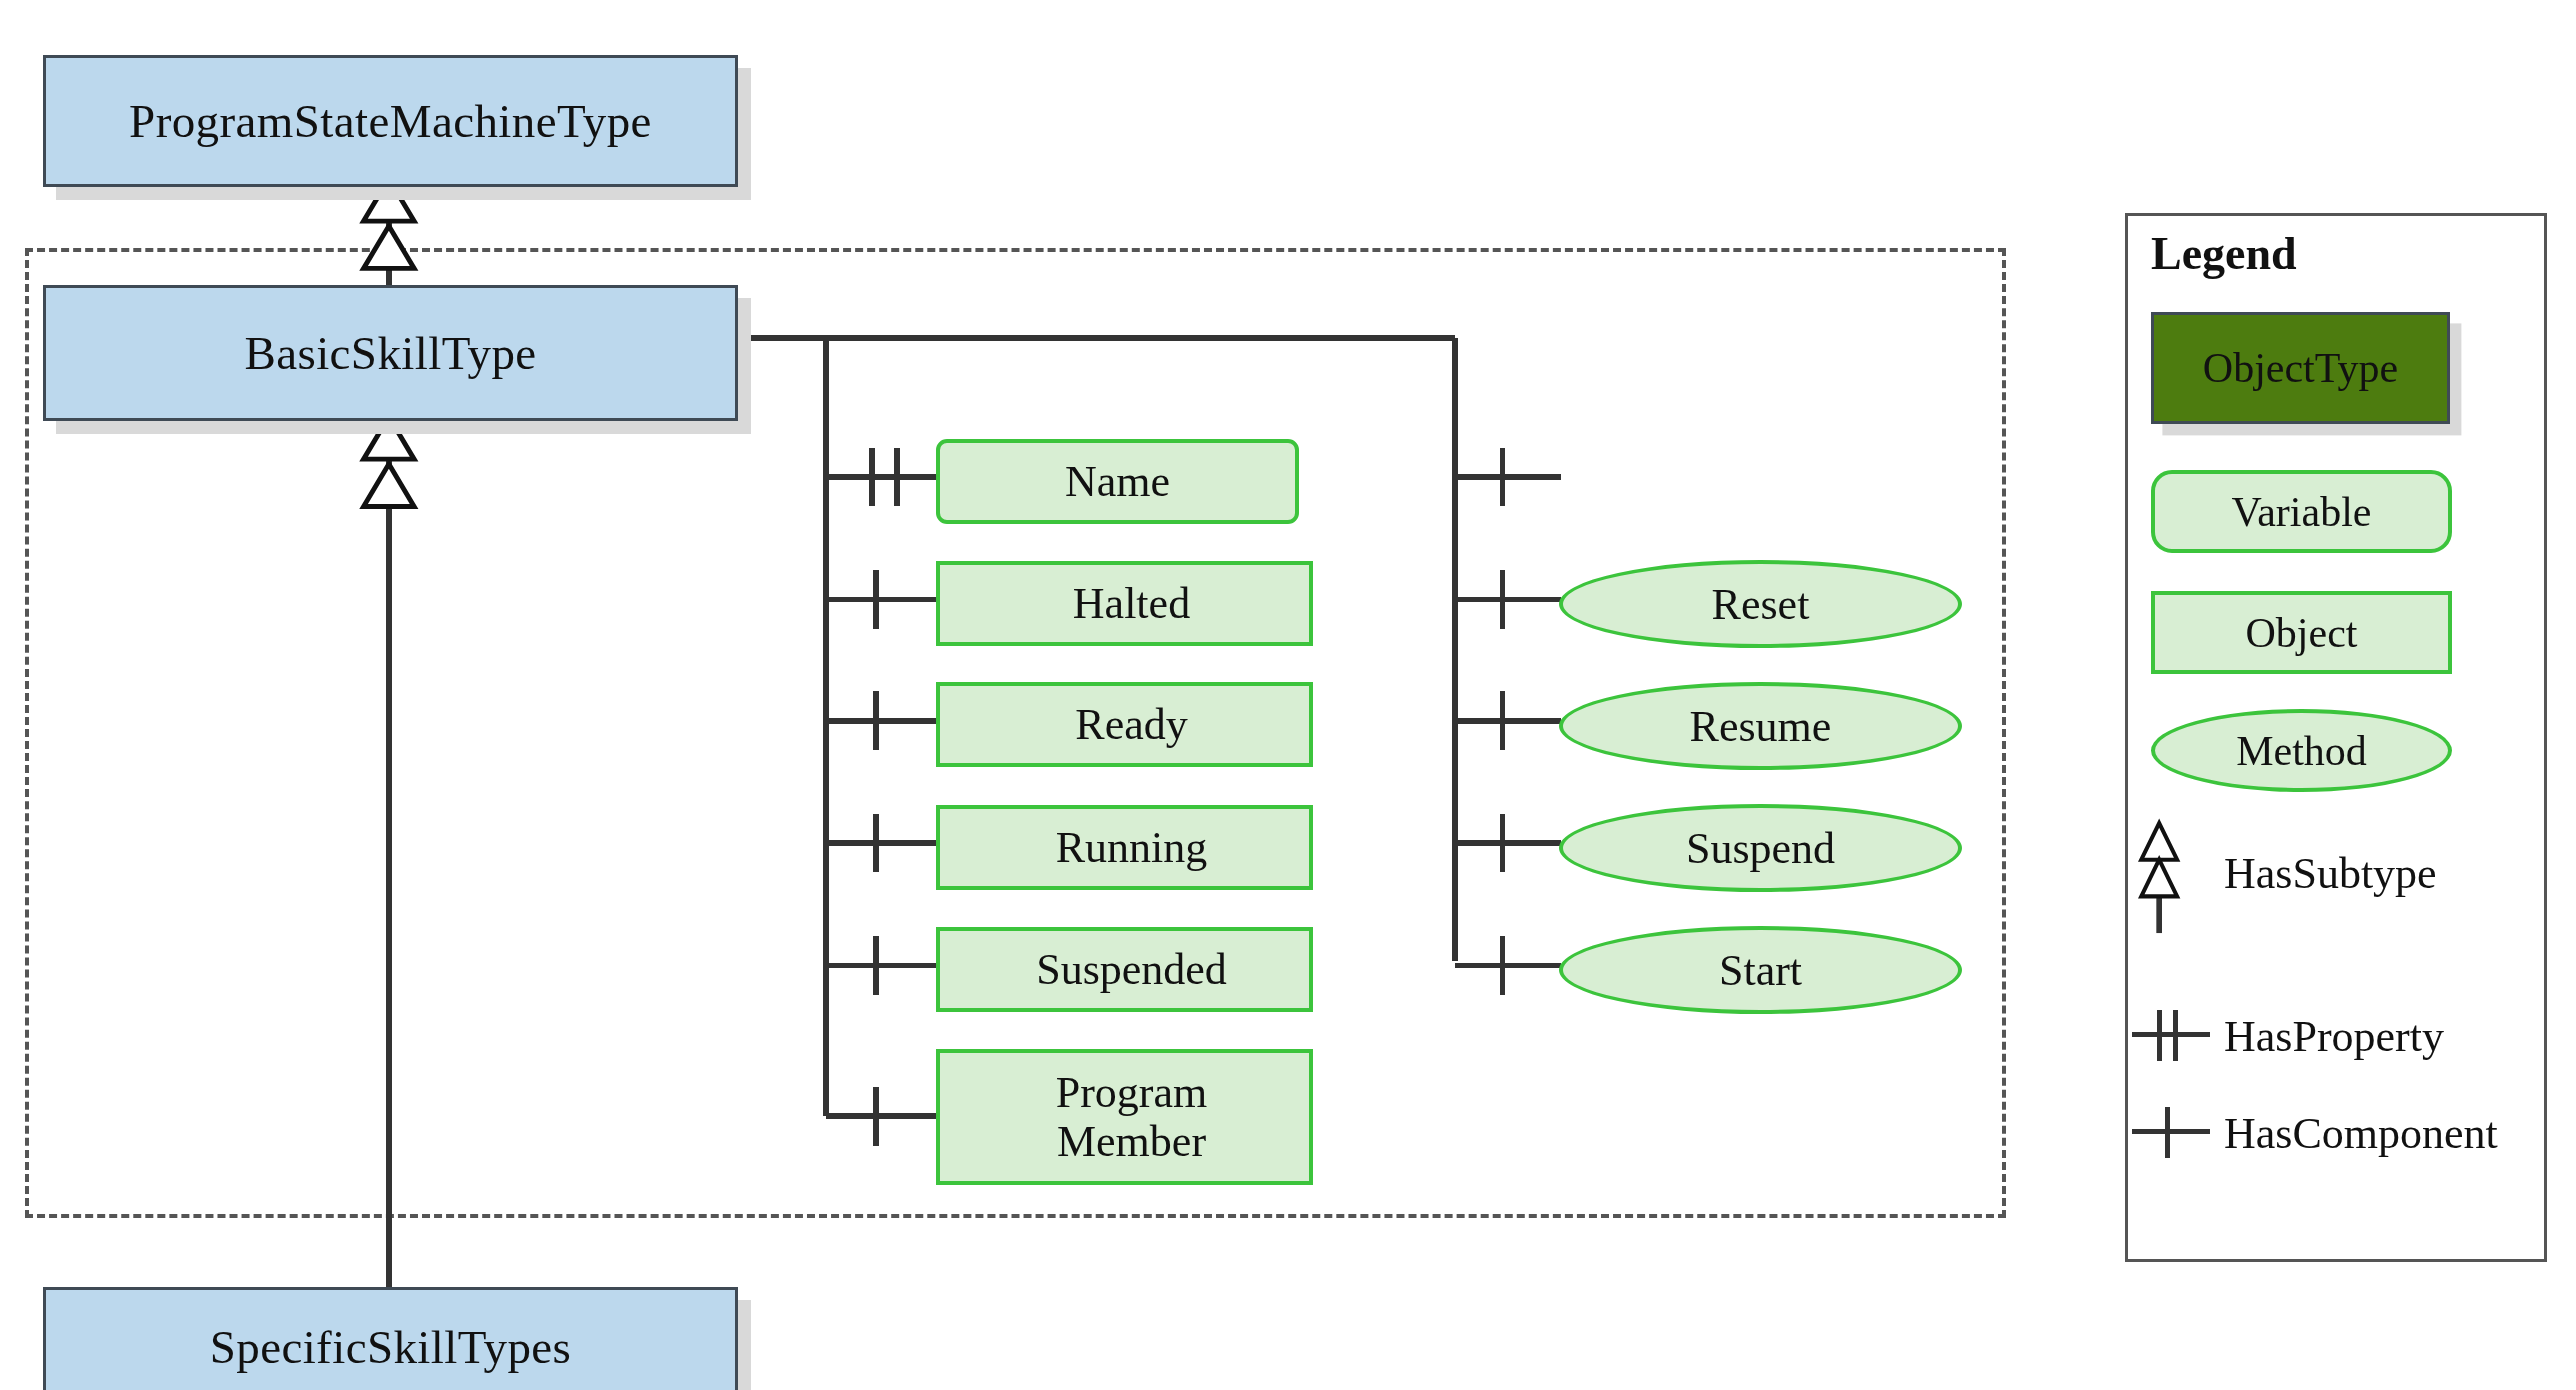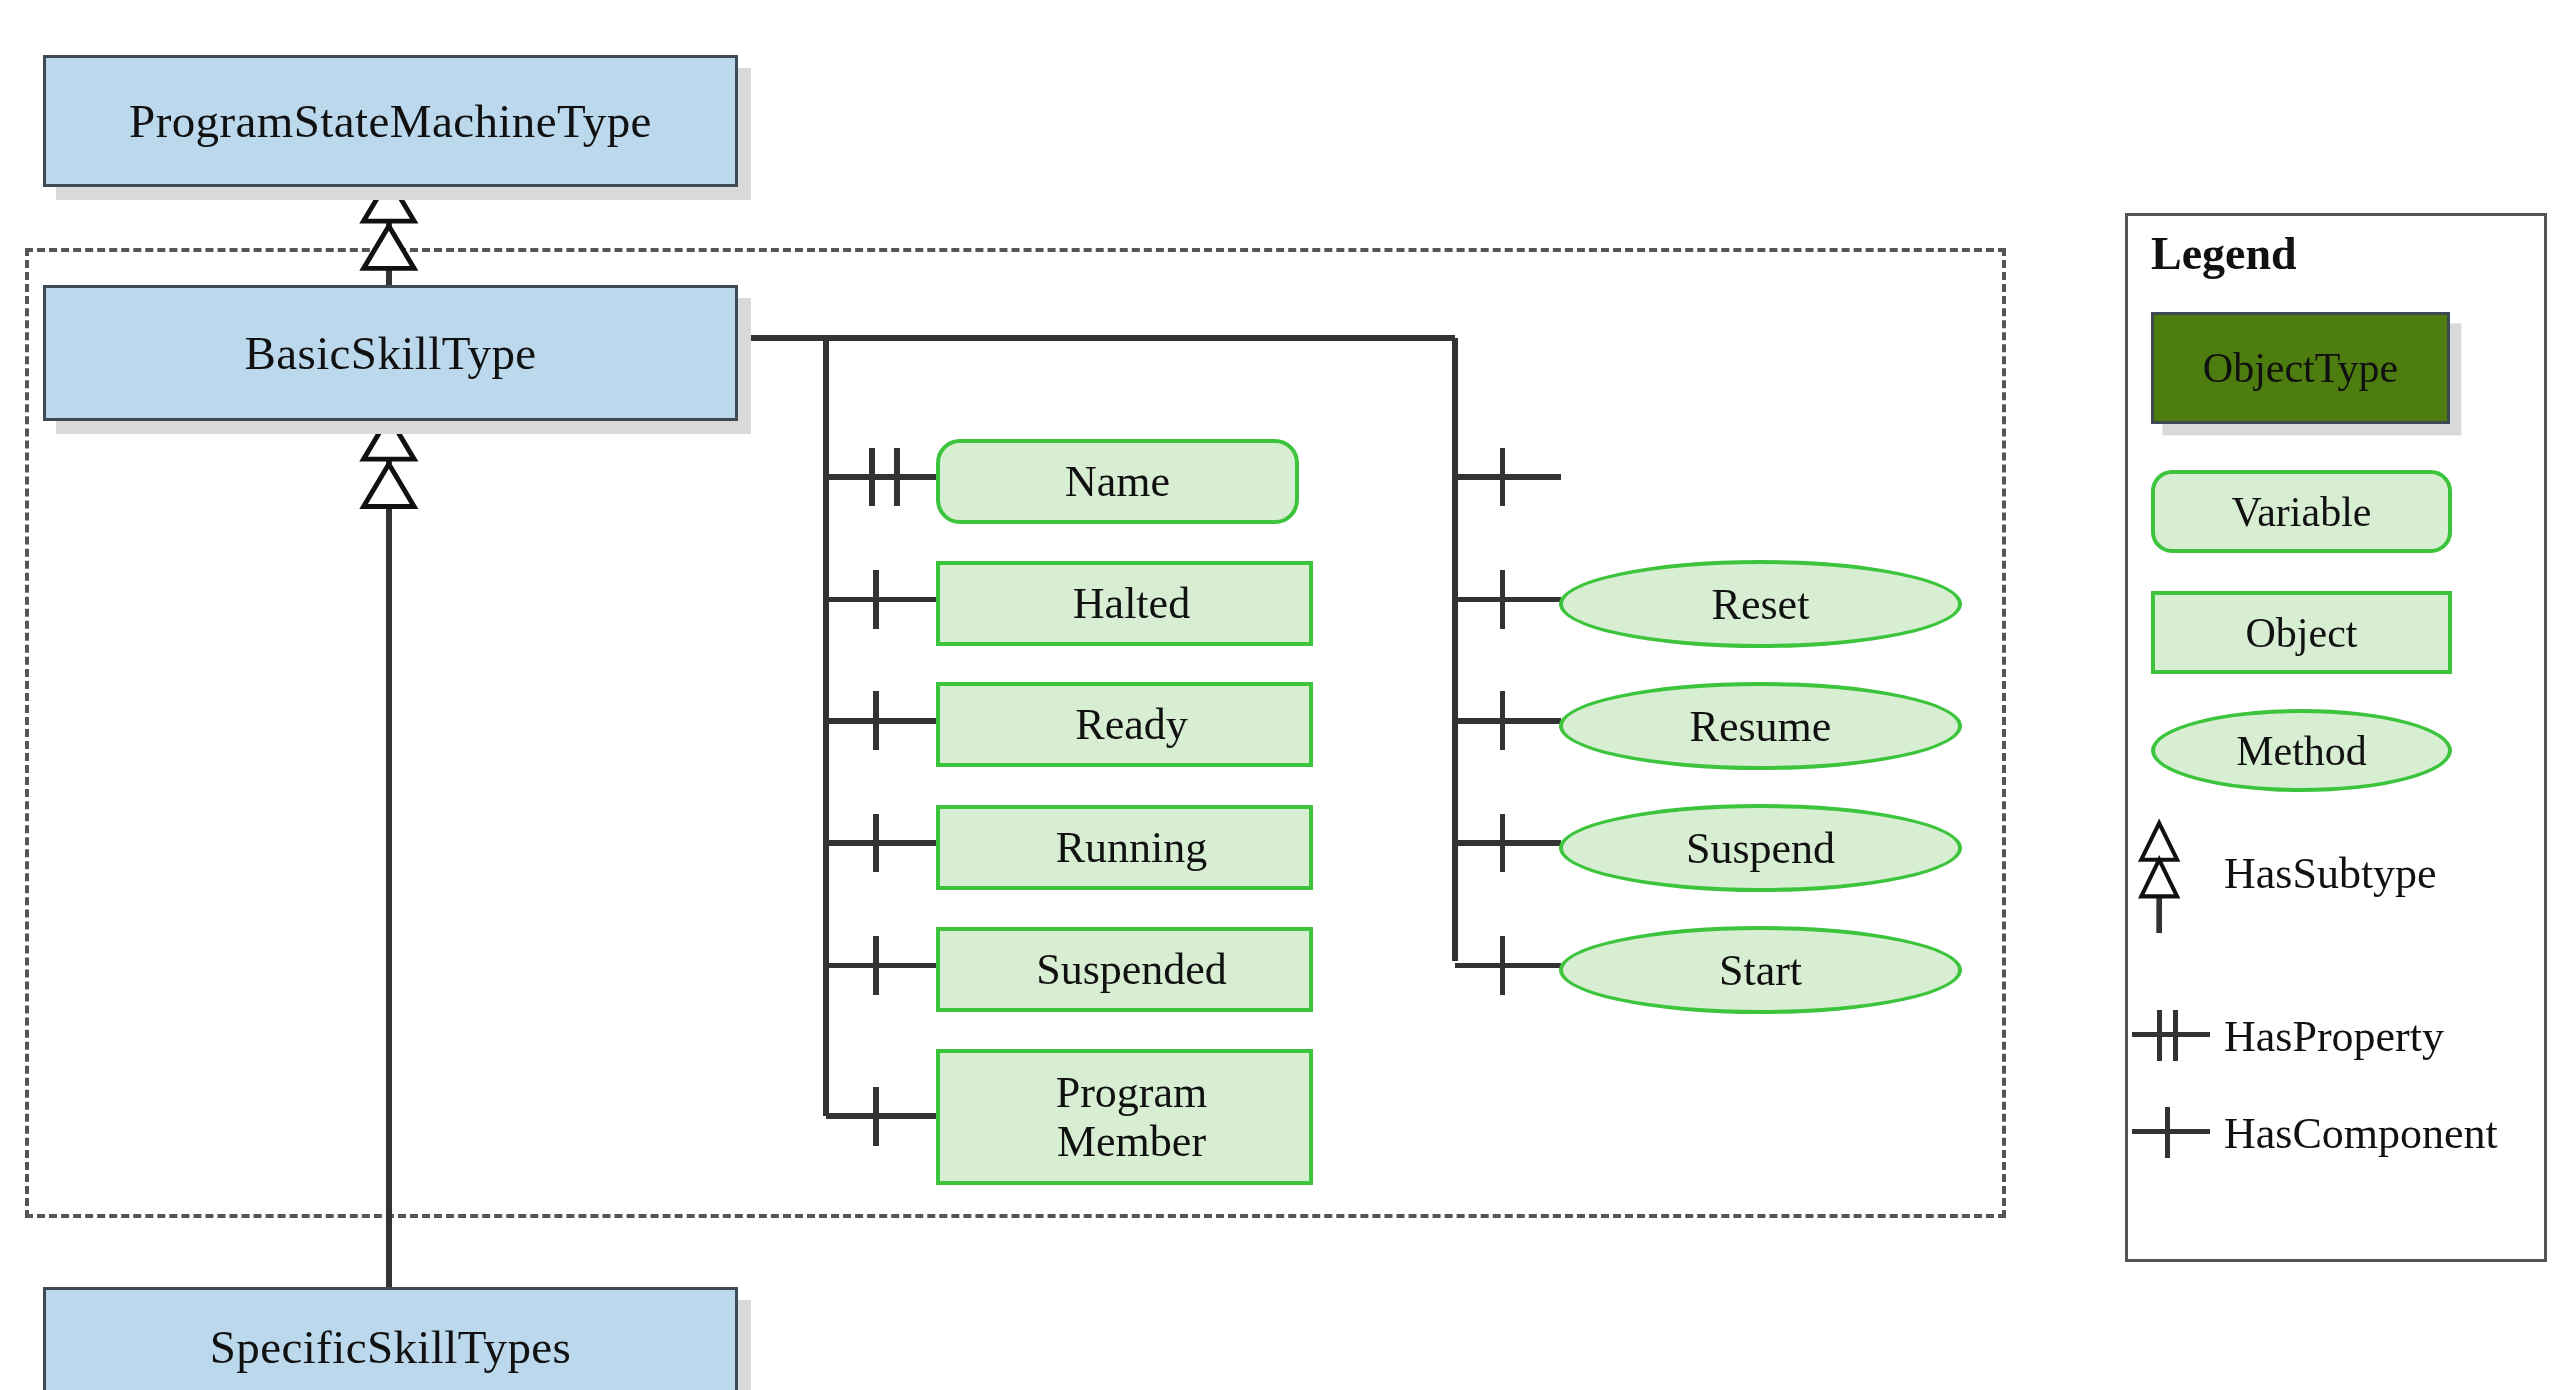--- a/index.html
+++ b/index.html
@@ -17,21 +17,21 @@
     border:3.3px solid #3f4a55;
     box-shadow:13px 13px 0 0 #d9d9d9;
     display:flex;align-items:center;justify-content:center;
     font-size:47px;color:#111;letter-spacing:0.4px;
   }
   
   .var{
     position:absolute;
     background:#d8eed3;
     border:4.1px solid #3cc43c;
-    border-radius:24px;
+    border-radius:11px;
     display:flex;align-items:center;justify-content:center;
     font-size:44px;color:#111;
   }
   
   .obj{
     position:absolute;
     background:#d8eed3;
     border:4.1px solid #3cc43c;
     display:flex;align-items:center;justify-content:center;
     text-align:center;line-height:1.12;

